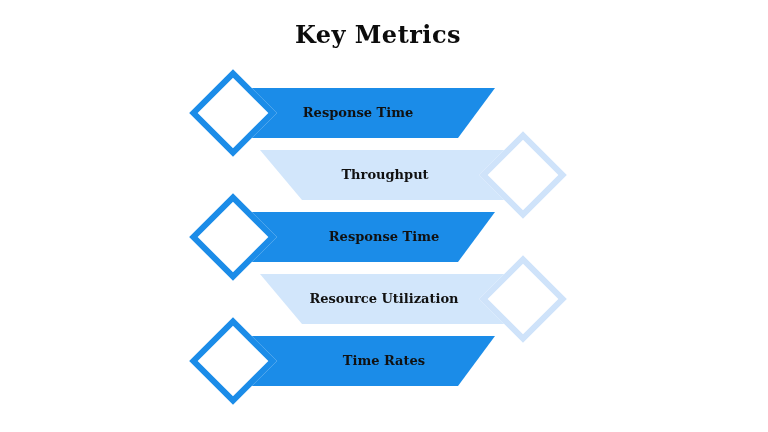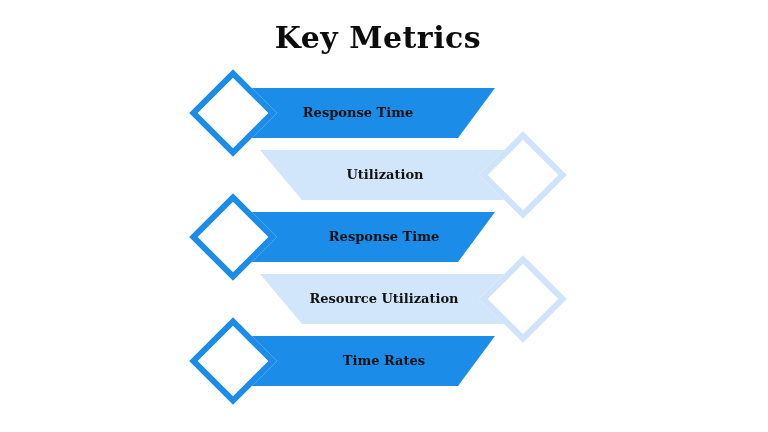--- a/index.html
+++ b/index.html
@@ -7,21 +7,21 @@
     position:relative;
     width:768px;height:432px;
     background:#ffffff;
     overflow:hidden;
     font-family:"DejaVu Serif", serif;
   }
   .title{
     position:absolute;
     left:378px;top:20px;
     transform:translateX(-50%);
-    font-size:30px;
+    font-size:24px;
     font-weight:700;
     color:#0c0c0c;
     letter-spacing:0.5px;
     white-space:nowrap;
   }
   .banner{
     position:absolute;
     height:50px;
   }
   .banner.dark{
@@ -62,21 +62,21 @@
 <div id="page">
 
   <div class="title">Key Metrics</div>
 
   <div class="banner dark b1">
     <span class="label lx124">Response Time</span>
   </div>
   <div class="diamond dark d1"></div>
 
   <div class="banner light b2">
-    <span class="label lx125">Utilization</span>
+    <span class="label lx125">Throughput</span>
   </div>
   <div class="diamond light d2"></div>
 
   <div class="banner dark b3">
     <span class="label lx150">Response Time</span>
   </div>
   <div class="diamond dark d3"></div>
 
   <div class="banner light b4">
     <span class="label lx124">Resource Utilization</span>

